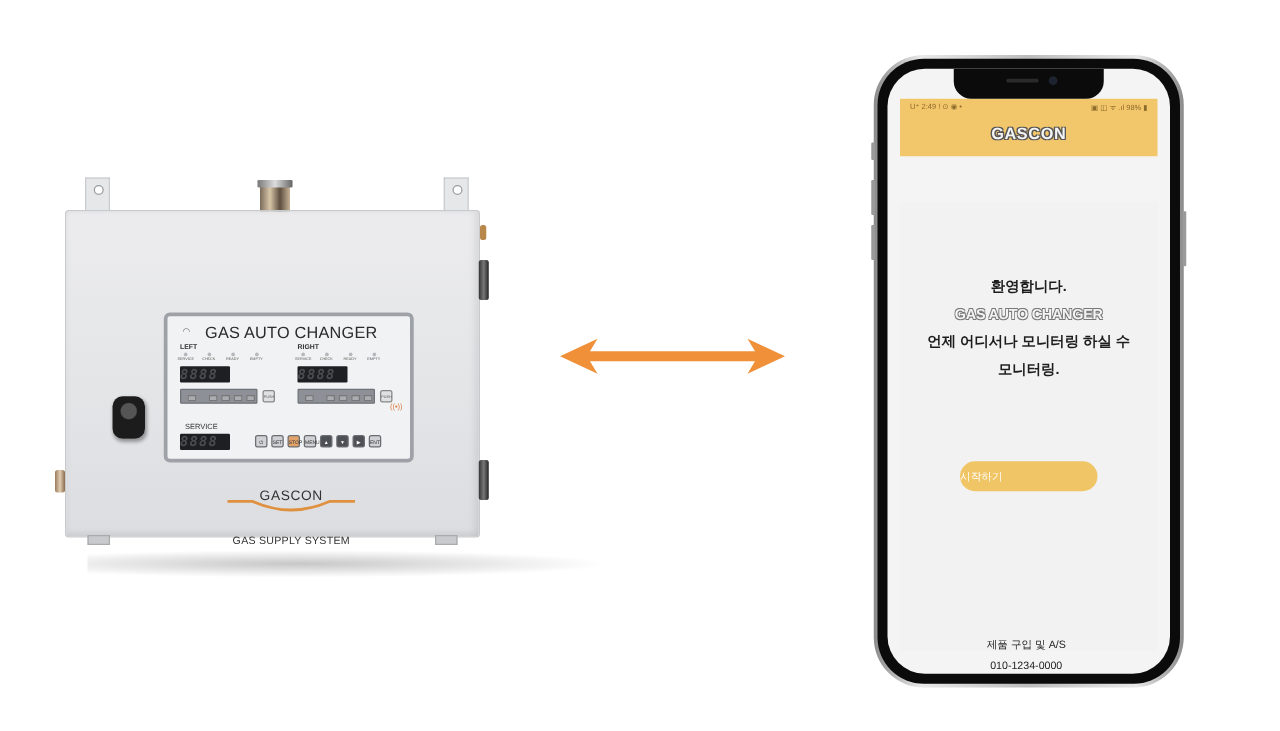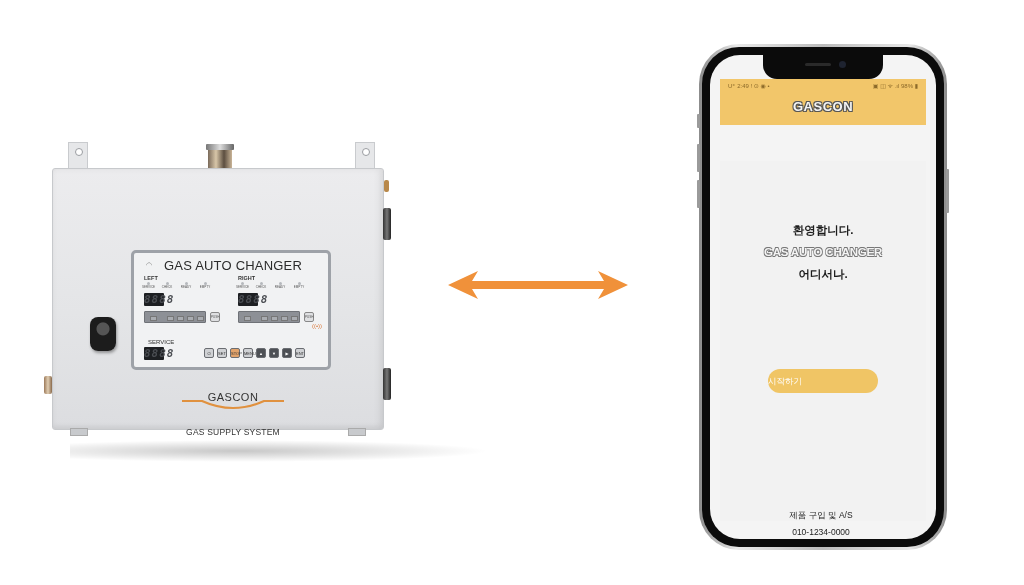--- a/index.html
+++ b/index.html
@@ -34,21 +34,21 @@
     background: radial-gradient(circle at 50% 35%, #555 0 6px, #1c1c1c 7px); box-shadow: 1px 2px 3px rgba(0,0,0,0.35); }
 
   .panel { position: absolute; left: 78px; top: 81px; width: 200px; height: 120px;
     background: #f1f2f3; border: 3px solid #9ea2a8; border-radius: 5px; }
   .panel .gauge-icon { position: absolute; left: 12px; top: 8px; font-size: 7px; color: #666; }
   .panel .title { position: absolute; left: 30px; top: 5px; font-size: 13px; color: #2b2b2b; letter-spacing: 0.2px; white-space: nowrap; }
   .panel .side-label { position: absolute; font-size: 5.5px; font-weight: bold; color: #333; }
   .led-row { position: absolute; display: flex; gap: 7px; }
   .led { width: 12px; text-align: center; font-size: 3px; color: #555; line-height: 1; }
   .led::before { content: ""; display: block; width: 3px; height: 3px; border-radius: 50%; background: #b5b8bc; margin: 0 auto 1px; }
-  .seg { position: absolute; width: 20px; height: 13px; background: #1d1f22; border-radius: 1px;
+  .seg { position: absolute; width: 40px; height: 13px; background: #1d1f22; border-radius: 1px;
     color: #4a4d52; font-family: "DejaVu Sans Mono", monospace; font-size: 11px; font-weight: bold;
     line-height: 13px; text-align: left; letter-spacing: 1px; font-style: italic; }
   .btn-strip { position: absolute; width: 62px; height: 12px; background: #8d9096; border: 1px solid #6f7277; border-radius: 1px; }
   .btn-strip span { position: absolute; top: 4px; width: 7px; height: 5px; background: #a9acb1; border: 1px solid #777; }
   .push { position: absolute; width: 10px; height: 10px; background: #dfe0e2; border: 1px solid #888; border-radius: 2px; font-size: 3px; line-height: 9px; text-align: center; color: #555; }
   .svc-label { position: absolute; left: 14px; top: 86px; font-size: 6px; color: #333; }
   .ctrl-btns { position: absolute; left: 70px; top: 95px; display: flex; gap: 3px; }
   .cbtn { width: 10px; height: 10px; border: 1px solid #6a6d72; border-radius: 2px; background: #cfd1d4; font-size: 4px; line-height: 9px; text-align: center; color: #333; }
   .cbtn.stop { background: #e2a36b; }
   .cbtn.dark { background: #4d5055; color: #fff; }
@@ -183,21 +183,22 @@
         <div class="status">
           <span>U⁺ 2:49  ! ⊙ ◉  •</span>
           <span>▣ ◫ ᯤ .ıl 98% ▮</span>
         </div>
         <div class="app-title">GASCON</div>
       </div>
       <div class="app-body">
         <div class="welcome">
           <div>환영합니다.</div>
           <div class="outlined">GAS AUTO CHANGER</div>
-          <div>어디서나.</div>
+          <div>언제 어디서나 모니터링 하실 수</div>
+          <div>모니터링.</div>
         </div>
         <button class="start-btn">시작하기</button>
         <div class="contact">
           <div>제품 구입 및 A/S</div>
           <div>010-1234-0000</div>
         </div>
       </div>
     </div>
   </div>
   <span class="side-btn" style="left:-2px;top:70px;height:14px;"></span>

